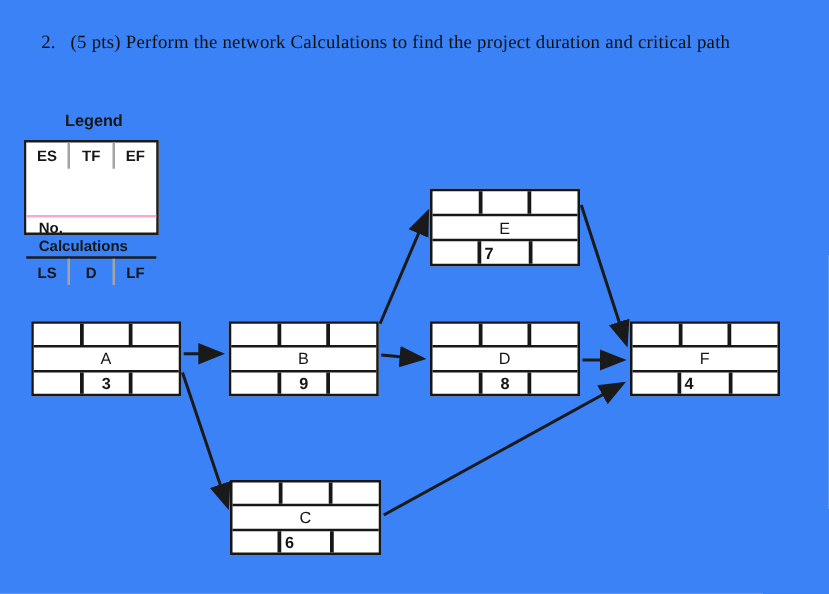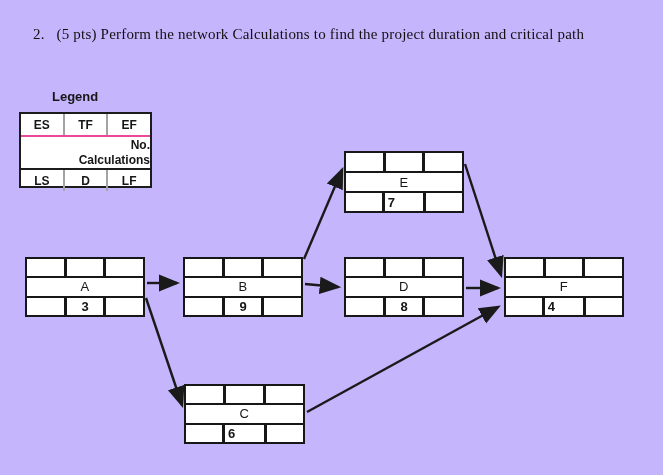--- a/index.html
+++ b/index.html
@@ -1,36 +1,36 @@
 <!DOCTYPE html>
 <html><head>
 <meta charset="utf-8">
 <style>
   html,body{margin:0;padding:0;}
   .page{
-    position:relative;width:663px;height:475px;background:#c4b5fd;
-    font-family:"Liberation Sans",sans-serif;overflow:hidden;text-align:right;
+    position:relative;width:663px;height:475px;background:#3b82f6;
+    font-family:"Liberation Sans",sans-serif;overflow:hidden;
   }
   .title{
     position:absolute;left:33px;top:26px;
     font-family:"Liberation Serif",serif;font-size:15px;color:#111;
     white-space:pre;letter-spacing:.2px;
   }
   
   .legend-label{
     position:absolute;left:52px;top:89px;font-size:13px;font-weight:bold;color:#161616;
   }
   .legend-box{
-    position:absolute;left:19px;top:112px;width:133px;height:76px;
+    position:absolute;left:19px;top:112px;width:108px;height:76px;
     border:2px solid #1c1c1c;background:#fff;display:flex;flex-direction:column;
     box-sizing:border-box;
   }
   .lrow{display:flex;flex:0 0 21px;border-top:2px solid #1c1c1c;}
   .lrow:first-child{border-top:none;}
-  .lrow.mid{flex:1;display:block;padding:1px 0 0 10px;border-top:2px solid #ec4899;}
+  .lrow.mid{flex:1;display:block;padding:1px 0 0 10px;border-top:2px solid #f9a8d4;margin-top:37px;}
   .lcell{flex:1;border-left:2px solid #a3a3a3;display:flex;align-items:center;justify-content:center;
     font-size:12px;font-weight:600;color:#161616;}
   .lcell:first-child{border-left:none;}
   .lmid-line{font-size:12px;font-weight:600;color:#161616;line-height:15px;}
   
   .node{
     position:absolute;border:2px solid #171717;background:#fff;
     display:flex;flex-direction:column;box-sizing:border-box;
   }
   .nrow{display:flex;flex:1;border-top:2.5px solid #171717;min-height:0;}

